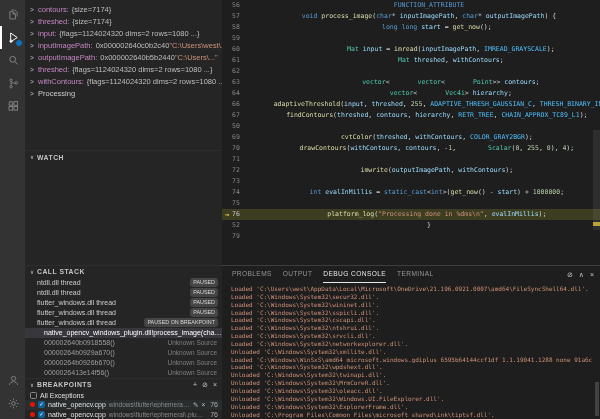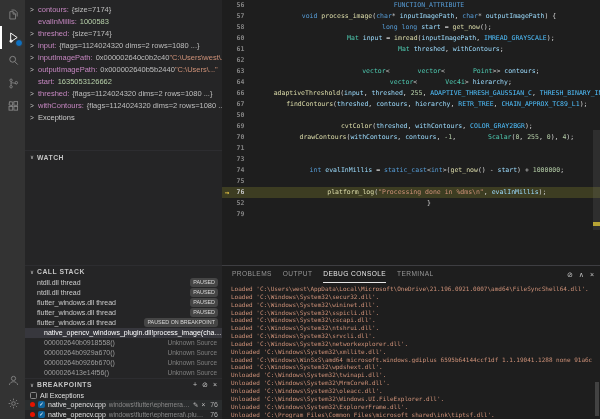--- a/index.html
+++ b/index.html
@@ -49,21 +49,21 @@
   .bp-path{color:#8a8a8a;flex:1;overflow:hidden;text-overflow:ellipsis;font-size:6.5px;min-width:0;}
   .bp-act{flex:none;color:#c5c5c5;font-size:6.5px;}
   .bp-line{flex:none;color:#b0b0b0;margin-right:4px;margin-left:2px;}
 
   
   .main{flex:1;display:flex;flex-direction:column;min-width:0;background:#1e1e1e;}
   .editor{flex:none;height:265px;position:relative;overflow:hidden;}
   .code-line{display:flex;height:11px;line-height:11px;font-family:"DejaVu Sans Mono","Liberation Mono",monospace;font-size:6.5px;white-space:pre;}
   .code-line.current{background:rgba(255,255,64,0.14);}
   .deco{flex:none;width:10px;text-align:center;color:#e8c545;font-weight:bold;font-size:7.5px;}
-  .lineno{flex:none;width:26px;text-align:center;padding-right:9px;color:#858585;font-weight:bold;}
+  .lineno{flex:none;width:26px;text-align:left;padding-right:9px;color:#858585;}
   .code-line.current .lineno{color:#c6c6c6;}
   .content{flex:1;overflow:hidden;text-align:center;}
   .tk-k{color:#569cd6;}.tk-f{color:#dcdcaa;}.tk-t{color:#4ec9b0;margin-left:28px;}.tk-v{color:#9cdcfe;}
   .tk-n{color:#b5cea8;}.tk-s{color:#ce9178;}.tk-c{color:#4fc1ff;}.tk-p{color:#d4d4d4;}.tk-m{color:#569cd6;}
   .ed-sb{position:absolute;right:0;top:130px;width:7px;height:100px;background:rgba(121,121,121,0.18);}
   .ed-mark{position:absolute;right:0;top:222px;width:7px;height:4px;background:#b8a435;}
 
   
   .panel{flex:1;border-top:1px solid #3e3e42;display:flex;flex-direction:column;position:relative;min-height:0;}
   .panel-tabs{flex:none;height:17px;display:flex;align-items:center;padding:0 6px 0 10px;gap:11px;}
@@ -135,25 +135,20 @@
     </div>
 
   <div class="sidebar">
     <div class="vars" id="vars">
         <div class="var-row">
           <span class="twisty">&gt;</span>
           <span class="var-name">contours:</span>
           <span class="v-o">{size=7174}</span>
         </div>
         <div class="var-row">
-          <span class="twisty"></span>
-          <span class="var-name">evalInMillis:</span>
-          <span class="v-n">1000583</span>
-        </div>
-        <div class="var-row">
           <span class="twisty">&gt;</span>
           <span class="var-name">threshed:</span>
           <span class="v-o">{size=7174}</span>
         </div>
         <div class="var-row">
           <span class="twisty">&gt;</span>
           <span class="var-name">input:</span>
           <span class="v-o">{flags=1124024320 dims=2 rows=1080 ...}</span>
         </div>
         <div class="var-row">
@@ -162,37 +157,32 @@
           <span class="v-p">0x000002640c0b2c40 </span>
           <span class="v-s">"C:\Users\west\..."</span>
         </div>
         <div class="var-row">
           <span class="twisty">&gt;</span>
           <span class="var-name">outputImagePath:</span>
           <span class="v-p">0x000002640b5b2440 </span>
           <span class="v-s">"C:\Users\..."</span>
         </div>
         <div class="var-row">
-          <span class="twisty"></span>
-          <span class="var-name">start:</span>
-          <span class="v-n">1635053126662</span>
-        </div>
-        <div class="var-row">
           <span class="twisty">&gt;</span>
           <span class="var-name">threshed:</span>
           <span class="v-o">{flags=1124024320 dims=2 rows=1080 ...}</span>
         </div>
         <div class="var-row">
           <span class="twisty">&gt;</span>
           <span class="var-name">withContours:</span>
           <span class="v-o">{flags=1124024320 dims=2 rows=1080 ...}</span>
         </div>
         <div class="var-row">
           <span class="twisty">&gt;</span>
-          <span class="var-name plain">Exceptions</span>
+          <span class="var-name plain">Processing</span>
         </div>
       </div>
 
     <div class="sec-header">
       <span class="chev">∨</span>
       <span class="sec-title">WATCH</span>
     </div>
     <div class="watch-body"></div>
 
     <div class="sec-header">
@@ -273,31 +263,33 @@
         </div>
       </div>
   </div>
 
   <div class="main">
     <div class="editor" id="editor">
       <div id="codelines">
           <div class="code-line"><span class="deco"></span><span class="lineno">56</span><span class="content"><span class="tk-m">FUNCTION_ATTRIBUTE</span></span></div>
           <div class="code-line"><span class="deco"></span><span class="lineno">57</span><span class="content"><span class="tk-k">void</span><span class="tk-p"> </span><span class="tk-f">process_image</span><span class="tk-p">(</span><span class="tk-k">char</span><span class="tk-p">* </span><span class="tk-v">inputImagePath</span><span class="tk-p">, </span><span class="tk-k">char</span><span class="tk-p">* </span><span class="tk-v">outputImagePath</span><span class="tk-p">) {</span></span></div>
           <div class="code-line"><span class="deco"></span><span class="lineno">58</span><span class="content"><span class="tk-p">    </span><span class="tk-k">long</span><span class="tk-p"> </span><span class="tk-k">long</span><span class="tk-p"> </span><span class="tk-v">start</span><span class="tk-p"> = </span><span class="tk-f">get_now</span><span class="tk-p">();</span></span></div>
+          <div class="code-line"><span class="deco"></span><span class="lineno">59</span><span class="content"></span></div>
           <div class="code-line"><span class="deco"></span><span class="lineno">60</span><span class="content"><span class="tk-p">    </span><span class="tk-t">Mat</span><span class="tk-p"> </span><span class="tk-v">input</span><span class="tk-p"> = </span><span class="tk-f">imread</span><span class="tk-p">(</span><span class="tk-v">inputImagePath</span><span class="tk-p">, </span><span class="tk-c">IMREAD_GRAYSCALE</span><span class="tk-p">);</span></span></div>
           <div class="code-line"><span class="deco"></span><span class="lineno">61</span><span class="content"><span class="tk-p">    </span><span class="tk-t">Mat</span><span class="tk-p"> </span><span class="tk-v">threshed</span><span class="tk-p">, </span><span class="tk-v">withContours</span><span class="tk-p">;</span></span></div>
           <div class="code-line"><span class="deco"></span><span class="lineno">62</span><span class="content"></span></div>
           <div class="code-line"><span class="deco"></span><span class="lineno">63</span><span class="content"><span class="tk-p">    </span><span class="tk-t">vector</span><span class="tk-p">&lt;</span><span class="tk-t">vector</span><span class="tk-p">&lt;</span><span class="tk-t">Point</span><span class="tk-p">&gt;&gt; </span><span class="tk-v">contours</span><span class="tk-p">;</span></span></div>
           <div class="code-line"><span class="deco"></span><span class="lineno">64</span><span class="content"><span class="tk-p">    </span><span class="tk-t">vector</span><span class="tk-p">&lt;</span><span class="tk-t">Vec4i</span><span class="tk-p">&gt; </span><span class="tk-v">hierarchy</span><span class="tk-p">;</span></span></div>
           <div class="code-line"><span class="deco"></span><span class="lineno">66</span><span class="content"><span class="tk-p">    </span><span class="tk-f">adaptiveThreshold</span><span class="tk-p">(</span><span class="tk-v">input</span><span class="tk-p">, </span><span class="tk-v">threshed</span><span class="tk-p">, </span><span class="tk-n">255</span><span class="tk-p">, </span><span class="tk-c">ADAPTIVE_THRESH_GAUSSIAN_C</span><span class="tk-p">, </span><span class="tk-c">THRESH_BINARY_INV</span></span></div>
           <div class="code-line"><span class="deco"></span><span class="lineno">67</span><span class="content"><span class="tk-p">    </span><span class="tk-f">findContours</span><span class="tk-p">(</span><span class="tk-v">threshed</span><span class="tk-p">, </span><span class="tk-v">contours</span><span class="tk-p">, </span><span class="tk-v">hierarchy</span><span class="tk-p">, </span><span class="tk-c">RETR_TREE</span><span class="tk-p">, </span><span class="tk-c">CHAIN_APPROX_TC89_L1</span><span class="tk-p">);</span></span></div>
           <div class="code-line"><span class="deco"></span><span class="lineno">50</span><span class="content"></span></div>
           <div class="code-line"><span class="deco"></span><span class="lineno">69</span><span class="content"><span class="tk-p">    </span><span class="tk-f">cvtColor</span><span class="tk-p">(</span><span class="tk-v">threshed</span><span class="tk-p">, </span><span class="tk-v">withContours</span><span class="tk-p">, </span><span class="tk-c">COLOR_GRAY2BGR</span><span class="tk-p">);</span></span></div>
           <div class="code-line"><span class="deco"></span><span class="lineno">70</span><span class="content"><span class="tk-p">    </span><span class="tk-f">drawContours</span><span class="tk-p">(</span><span class="tk-v">withContours</span><span class="tk-p">, </span><span class="tk-v">contours</span><span class="tk-p">, </span><span class="tk-n">-1</span><span class="tk-p">, </span><span class="tk-t">Scalar</span><span class="tk-p">(</span><span class="tk-n">0</span><span class="tk-p">, </span><span class="tk-n">255</span><span class="tk-p">, </span><span class="tk-n">0</span><span class="tk-p">), </span><span class="tk-n">4</span><span class="tk-p">);</span></span></div>
           <div class="code-line"><span class="deco"></span><span class="lineno">71</span><span class="content"></span></div>
+          <div class="code-line"><span class="deco"></span><span class="lineno">72</span><span class="content"><span class="tk-p">    </span><span class="tk-f">imwrite</span><span class="tk-p">(</span><span class="tk-v">outputImagePath</span><span class="tk-p">, </span><span class="tk-v">withContours</span><span class="tk-p">);</span></span></div>
           <div class="code-line"><span class="deco"></span><span class="lineno">73</span><span class="content"></span></div>
           <div class="code-line"><span class="deco"></span><span class="lineno">74</span><span class="content"><span class="tk-p">    </span><span class="tk-k">int</span><span class="tk-p"> </span><span class="tk-v">evalInMillis</span><span class="tk-p"> = </span><span class="tk-k">static_cast</span><span class="tk-p">&lt;</span><span class="tk-k">int</span><span class="tk-p">&gt;(</span><span class="tk-f">get_now</span><span class="tk-p">() - </span><span class="tk-v">start</span><span class="tk-p">) + </span><span class="tk-n">1000000</span><span class="tk-p">;</span></span></div>
           <div class="code-line"><span class="deco"></span><span class="lineno">75</span><span class="content"></span></div>
           <div class="code-line current"><span class="deco">→</span><span class="lineno">76</span><span class="content"><span class="tk-p">    </span><span class="tk-f">platform_log</span><span class="tk-p">(</span><span class="tk-s">"Processing done in %dms\n"</span><span class="tk-p">, </span><span class="tk-v">evalInMillis</span><span class="tk-p">);</span></span></div>
           <div class="code-line"><span class="deco"></span><span class="lineno">52</span><span class="content"><span class="tk-p">}</span></span></div>
           <div class="code-line"><span class="deco"></span><span class="lineno">79</span><span class="content"></span></div>
         </div>
       <div class="ed-sb"></div>
       <div class="ed-mark"></div>
     </div>

